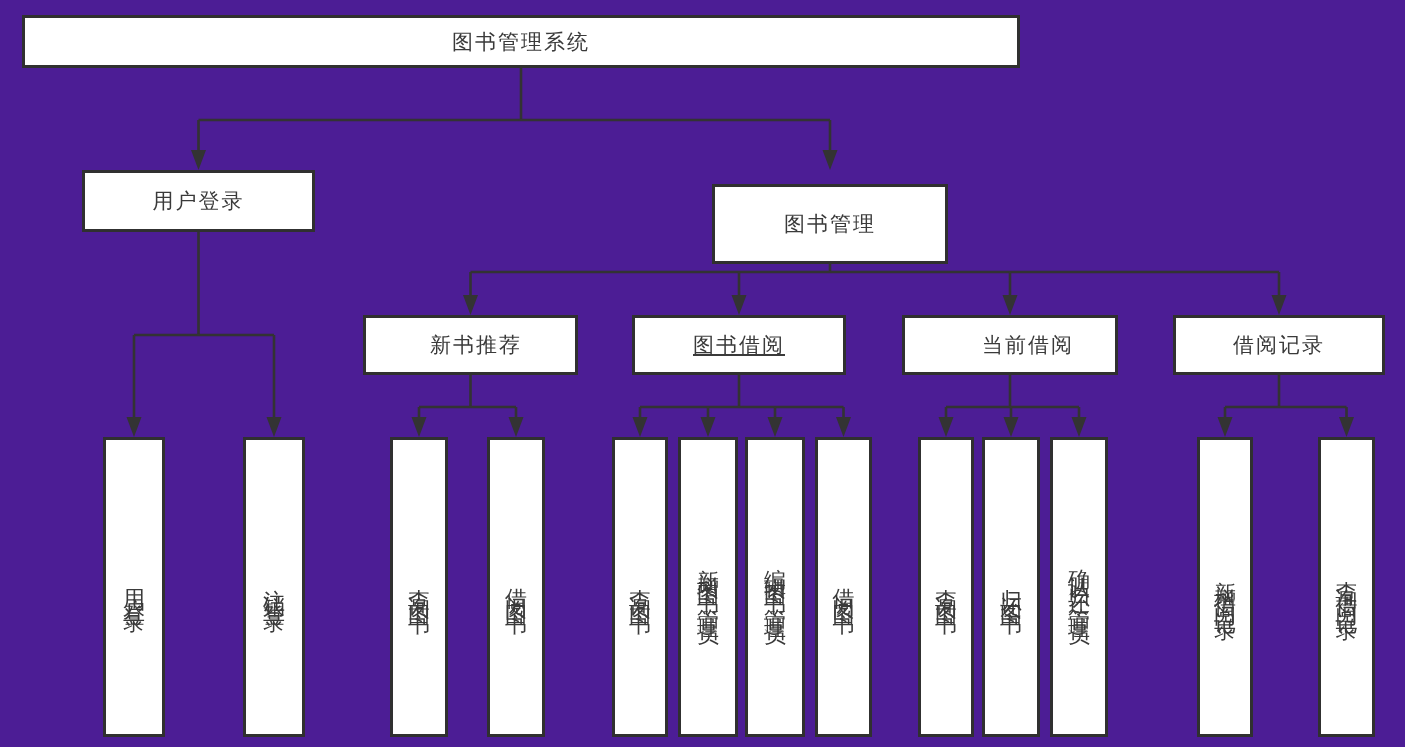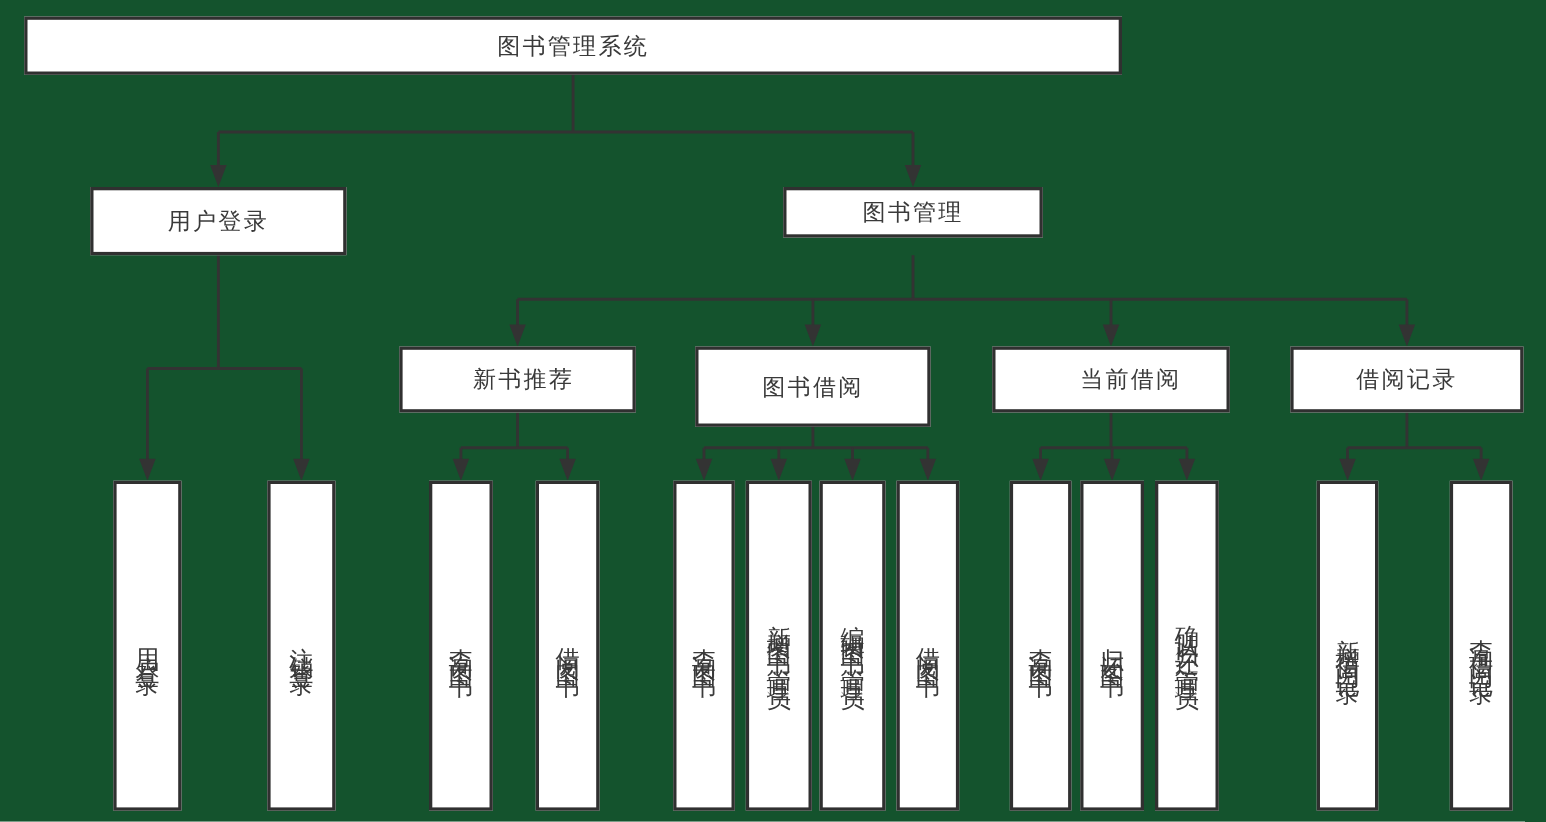--- a/index.html
+++ b/index.html
@@ -5,21 +5,21 @@
   html, body {
     margin: 0;
     padding: 0;
     background: #ffffff;
     font-family: "Liberation Sans", "DejaVu Sans", sans-serif;
   }
   #stage {
     position: relative;
     width: 1405px;
     height: 747px;
-    background: #14532d;
+    background: #4c1d95;
     overflow: hidden;
   }
   #connector-layer {
     position: absolute;
     left: 0; top: 0;
     width: 1405px;
     height: 747px;
   }
   .node {
     position: absolute;
@@ -112,27 +112,27 @@
       <line x1="1346.5" y1="407" x2="1346.5" y2="421" stroke="#333333" stroke-width="2.6"></line>
       <polygon points="1339,417 1354,417 1346.5,437" fill="#333333"></polygon>
     </svg>
   <div id="nodes">
       <div class="node h" style="left: 22px; top: 15px; width: 998px; height: 53px; border-color: rgb(48, 48, 48);">
         <span class="label" style="color: rgb(58, 58, 58);">图书管理系统</span>
       </div>
       <div class="node h" style="left: 82px; top: 170px; width: 233px; height: 62px; border-color: rgb(48, 48, 48);">
         <span class="label" style="color: rgb(58, 58, 58);">用户登录</span>
       </div>
-      <div class="node h" style="left: 712px; top: 170px; width: 236px; height: 46px; border-color: rgb(48, 48, 48);">
+      <div class="node h" style="left: 712px; top: 184px; width: 236px; height: 80px; border-color: rgb(48, 48, 48);">
         <span class="label" style="color: rgb(58, 58, 58);">图书管理</span>
       </div>
       <div class="node h" style="left: 363px; top: 315px; width: 215px; height: 60px; border-color: rgb(48, 48, 48);">
         <span class="label" style="color: rgb(58, 58, 58); margin-left: 11px;">新书推荐</span>
       </div>
-      <div class="node h" style="left: 632px; top: 315px; width: 214px; height: 73px; border-color: rgb(48, 48, 48);">
+      <div class="node h" style="left: 632px; top: 315px; width: 214px; height: 60px; border-color: rgb(48, 48, 48); text-decoration: underline;">
         <span class="label" style="color: rgb(58, 58, 58);">图书借阅</span>
       </div>
       <div class="node h" style="left: 902px; top: 315px; width: 216px; height: 60px; border-color: rgb(48, 48, 48);">
         <span class="label" style="color: rgb(58, 58, 58); margin-left: 36px;">当前借阅</span>
       </div>
       <div class="node h" style="left: 1173px; top: 315px; width: 212px; height: 60px; border-color: rgb(48, 48, 48);">
         <span class="label" style="color: rgb(58, 58, 58);">借阅记录</span>
       </div>
       <div class="node v" style="left: 103px; top: 437px; width: 62px; height: 300px; border-color: rgb(48, 48, 48);">
         <span class="label" style="color: rgb(58, 58, 58);">用户登录</span>

